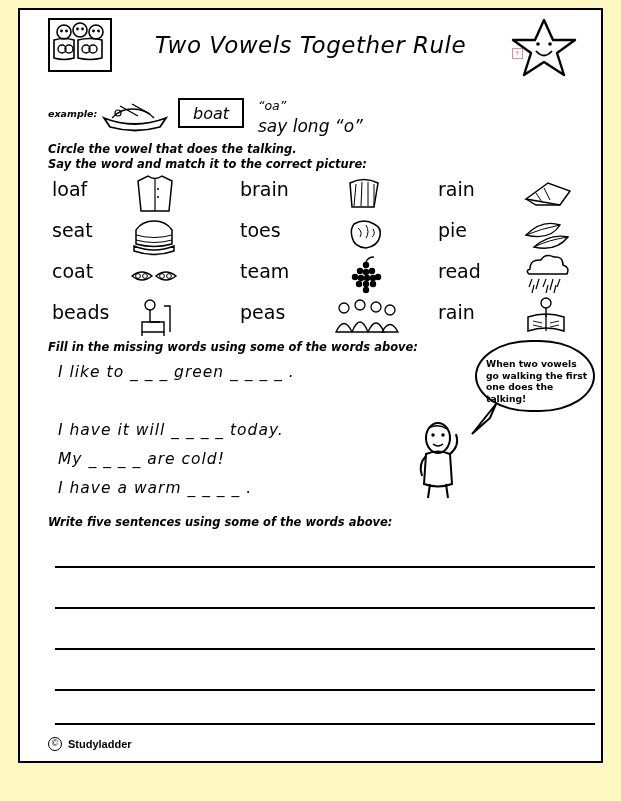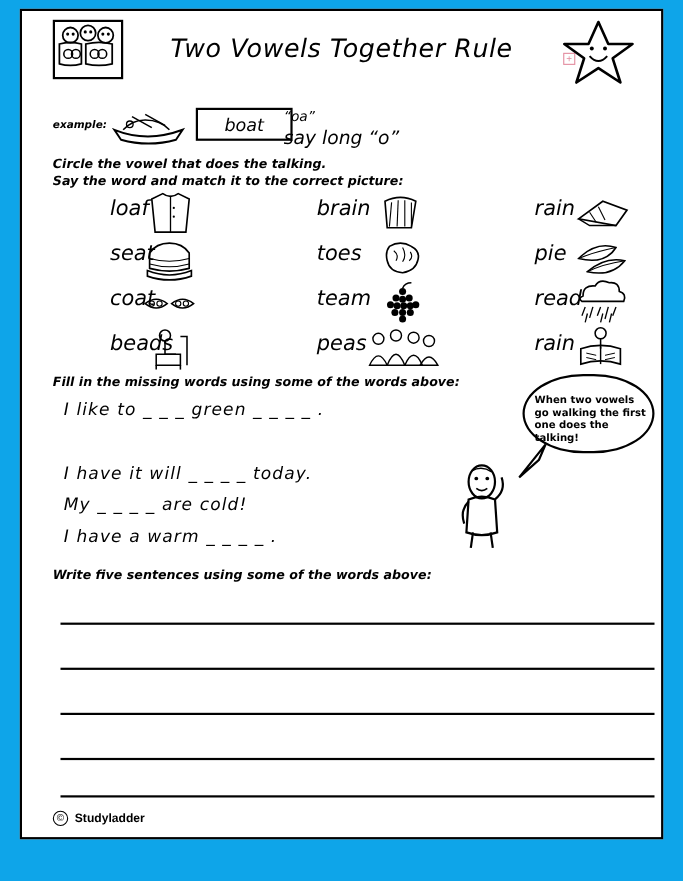--- a/index.html
+++ b/index.html
@@ -5,21 +5,21 @@
   * { box-sizing: border-box; }
   html, body {
     margin: 0; padding: 0;
     background: #ffffff;
     font-family: "Liberation Sans", sans-serif;
   }
   #page {
     position: relative;
     width: 621px;
     height: 801px;
-    background: #0ea5e9;
+    background: #fef9c3;
     overflow: hidden;
   }
   .sheet {
     position: absolute;
     left: 18px;
     top: 8px;
     width: 585px;
     height: 755px;
     border: 2px solid #000;
     background: #fff;
@@ -76,21 +76,21 @@
     font-weight: bold;
   }
   .boat-pic {
     position: absolute;
     left: 78px; top: 84px;
     width: 74px; height: 38px;
   }
   .boat-box {
     position: absolute;
     left: 158px; top: 88px;
-    width: 88px; height: 30px;
+    width: 66px; height: 30px;
     border: 2px solid #000;
     display: flex;
     align-items: center;
     justify-content: center;
     font-family: "DejaVu Sans", sans-serif;
     font-style: italic;
     font-size: 16px;
   }
   .ex-text1 {
     position: absolute;
@@ -103,24 +103,22 @@
     position: absolute;
     left: 238px; top: 106px;
     font-family: "DejaVu Sans", sans-serif;
     font-size: 17px;
     font-style: italic;
   }
   
   .word {
     position: absolute;
     font-family: "DejaVu Sans", sans-serif;
-    font-style: italic;
     font-size: 19px;
     color: #000;
-    margin-left: 48px;
   }
   .pic {
     position: absolute;
     width: 54px; height: 36px;
   }
   
   .fillline {
     position: absolute;
     left: 38px;
     font-family: "DejaVu Sans", sans-serif;

